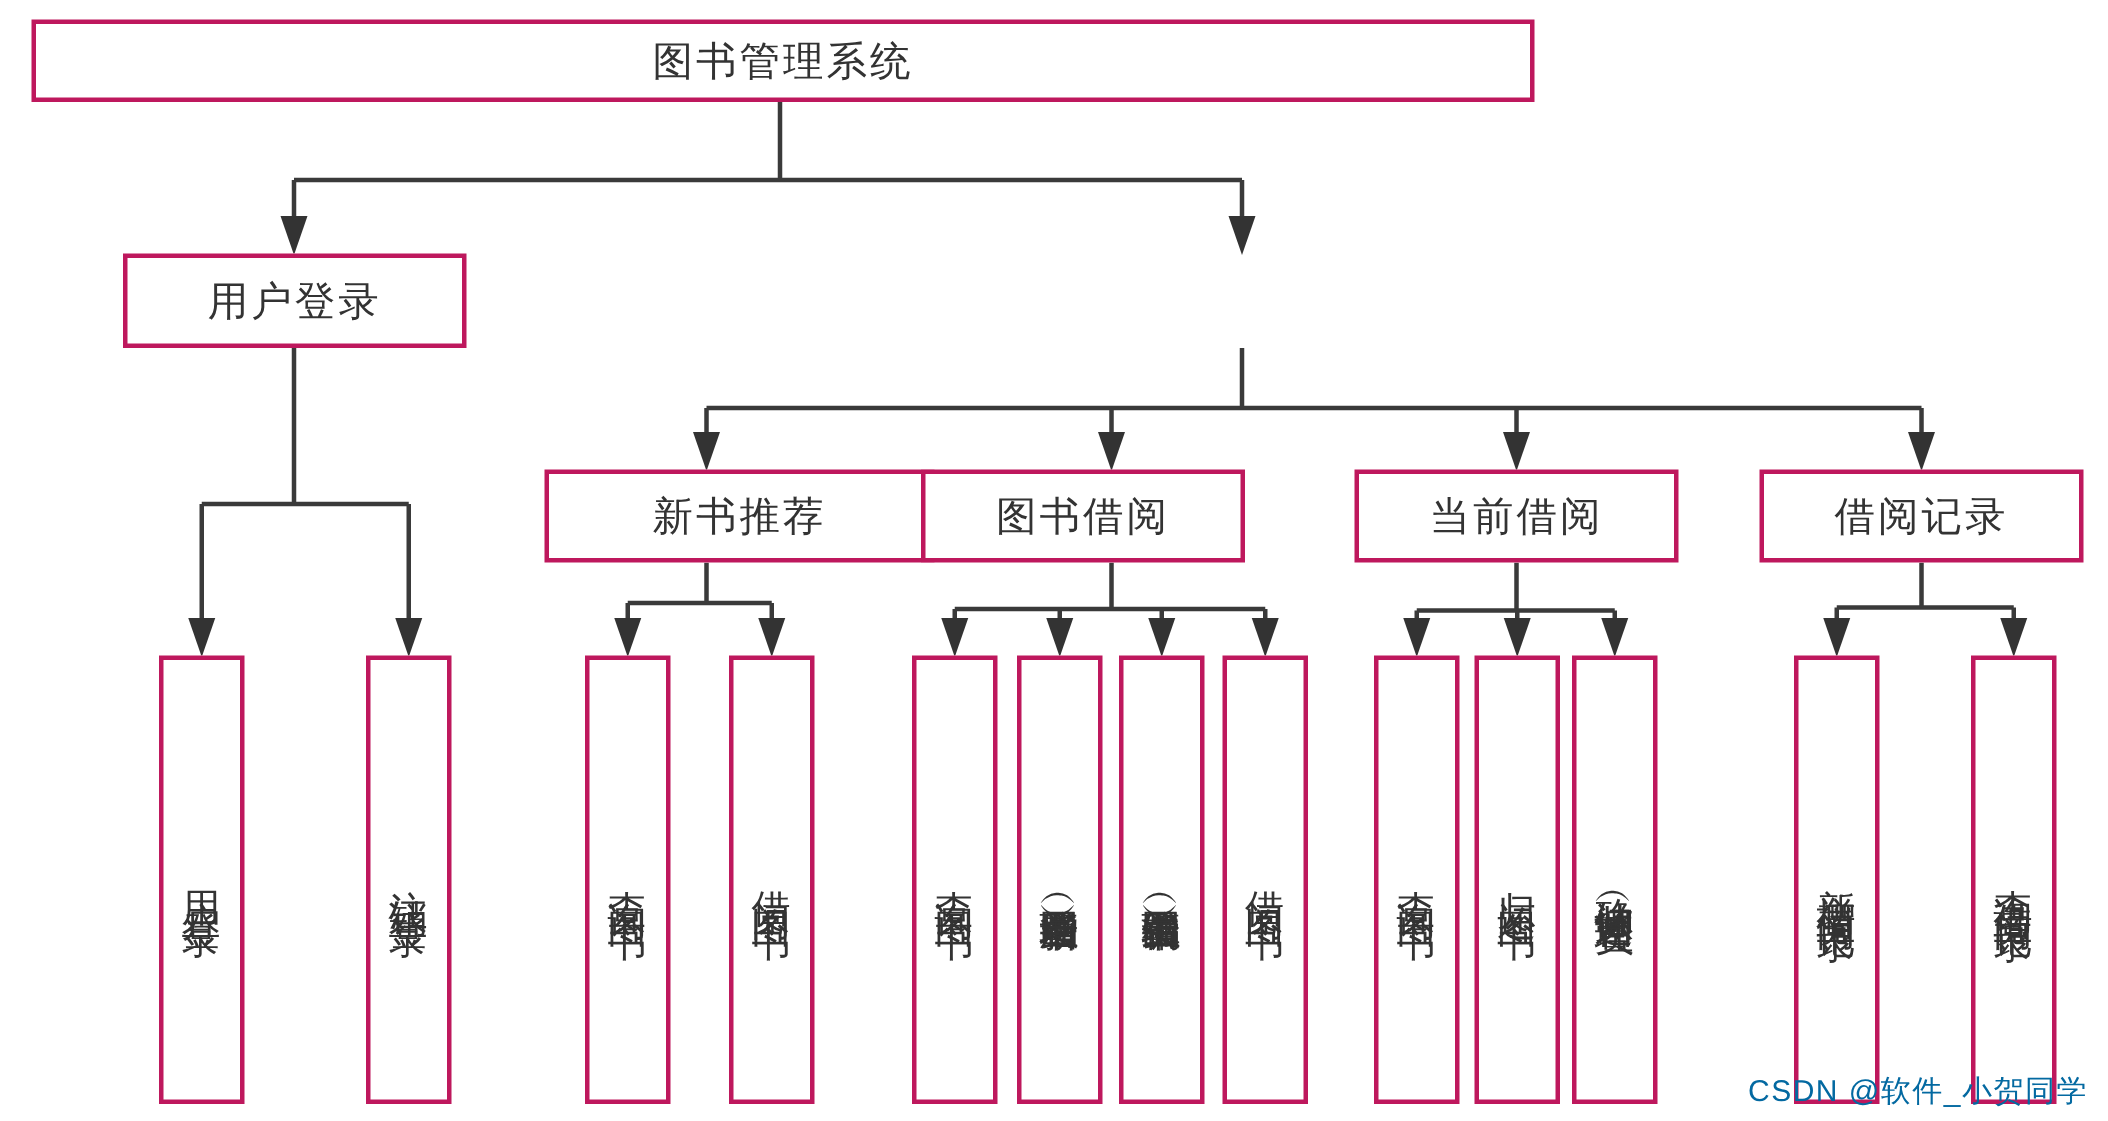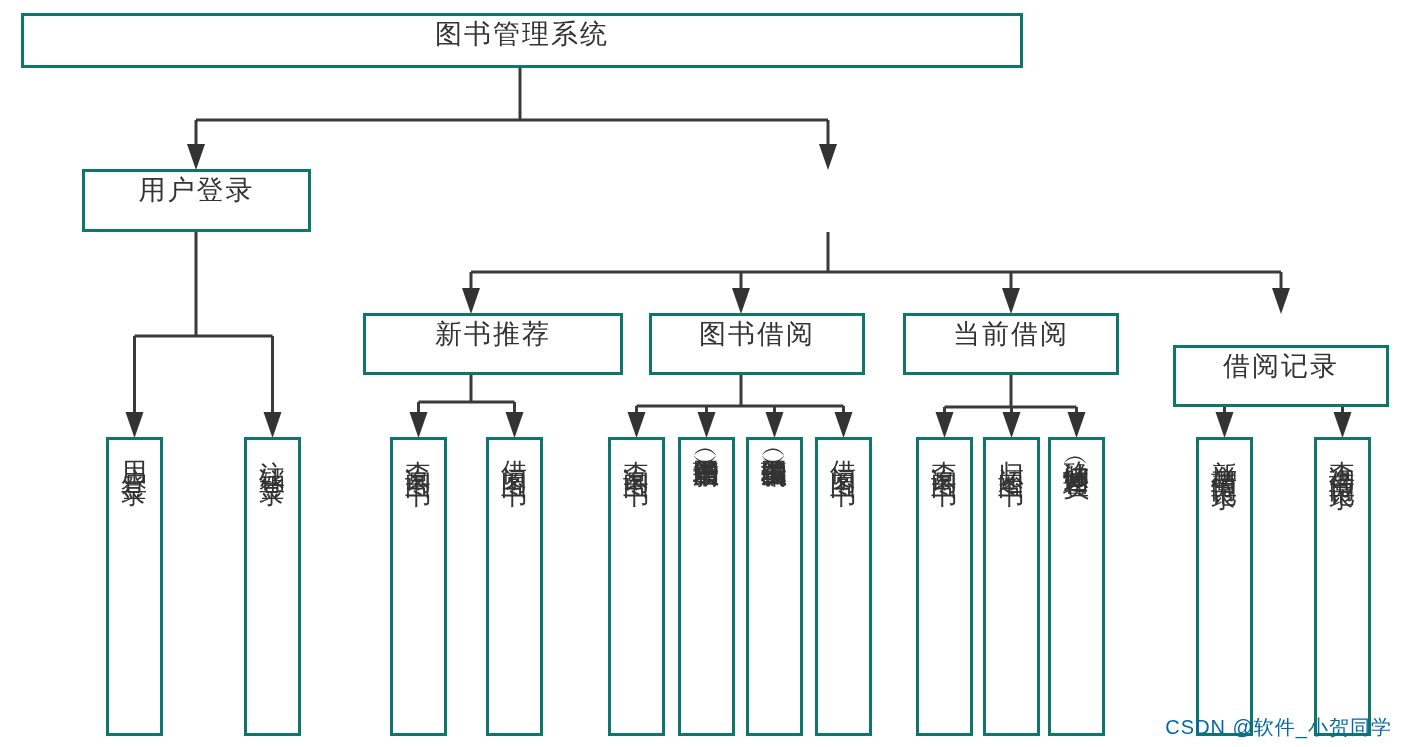--- a/index.html
+++ b/index.html
@@ -28,23 +28,23 @@
     fill: none;
   }
   .connectors polygon {
     fill: #333333;
     stroke: none;
   }
   .box {
     position: absolute;
     box-sizing: border-box;
     background: #ffffff;
-    border: 3px solid #0f766e;
+    border: 3px solid #be185d;
     display: flex;
-    align-items: flex-start;
+    align-items: center;
     justify-content: center;
     color: #333333;
   }
   .hlabel {
     font-size: 27px;
     letter-spacing: 2px;
     white-space: nowrap;
   }
   .vtext {
     writing-mode: vertical-rl;
@@ -116,27 +116,27 @@
     <span class="hlabel">图书管理系统</span>
   </div>
 
   <div class="box" style="left:82px; top:169px; width:229px; height:63px;">
     <span class="hlabel">用户登录</span>
   </div>
 
   <div class="box" style="left:363px; top:313px; width:260px; height:62px;">
     <span class="hlabel">新书推荐</span>
   </div>
-  <div class="box" style="left:649px; top:313px; width:216px; height:62px;">
+  <div class="box" style="left:614px; top:313px; width:216px; height:62px;">
     <span class="hlabel">图书借阅</span>
   </div>
   <div class="box" style="left:903px; top:313px; width:216px; height:62px;font-family:Liberation Serif, serif;">
     <span class="hlabel">当前借阅</span>
   </div>
-  <div class="box" style="left:1173px; top:313px; width:216px; height:62px;margin-top:32px;">
+  <div class="box" style="left:1173px; top:313px; width:216px; height:62px;">
     <span class="hlabel">借阅记录</span>
   </div>
 
   <div class="box" style="left:106px; top:437px; width:57px; height:299px;">
     <span class="vtext">用户登录</span>
   </div>
   <div class="box" style="left:244px; top:437px; width:57px; height:299px;">
     <span class="vtext">注销登录</span>
   </div>
 

